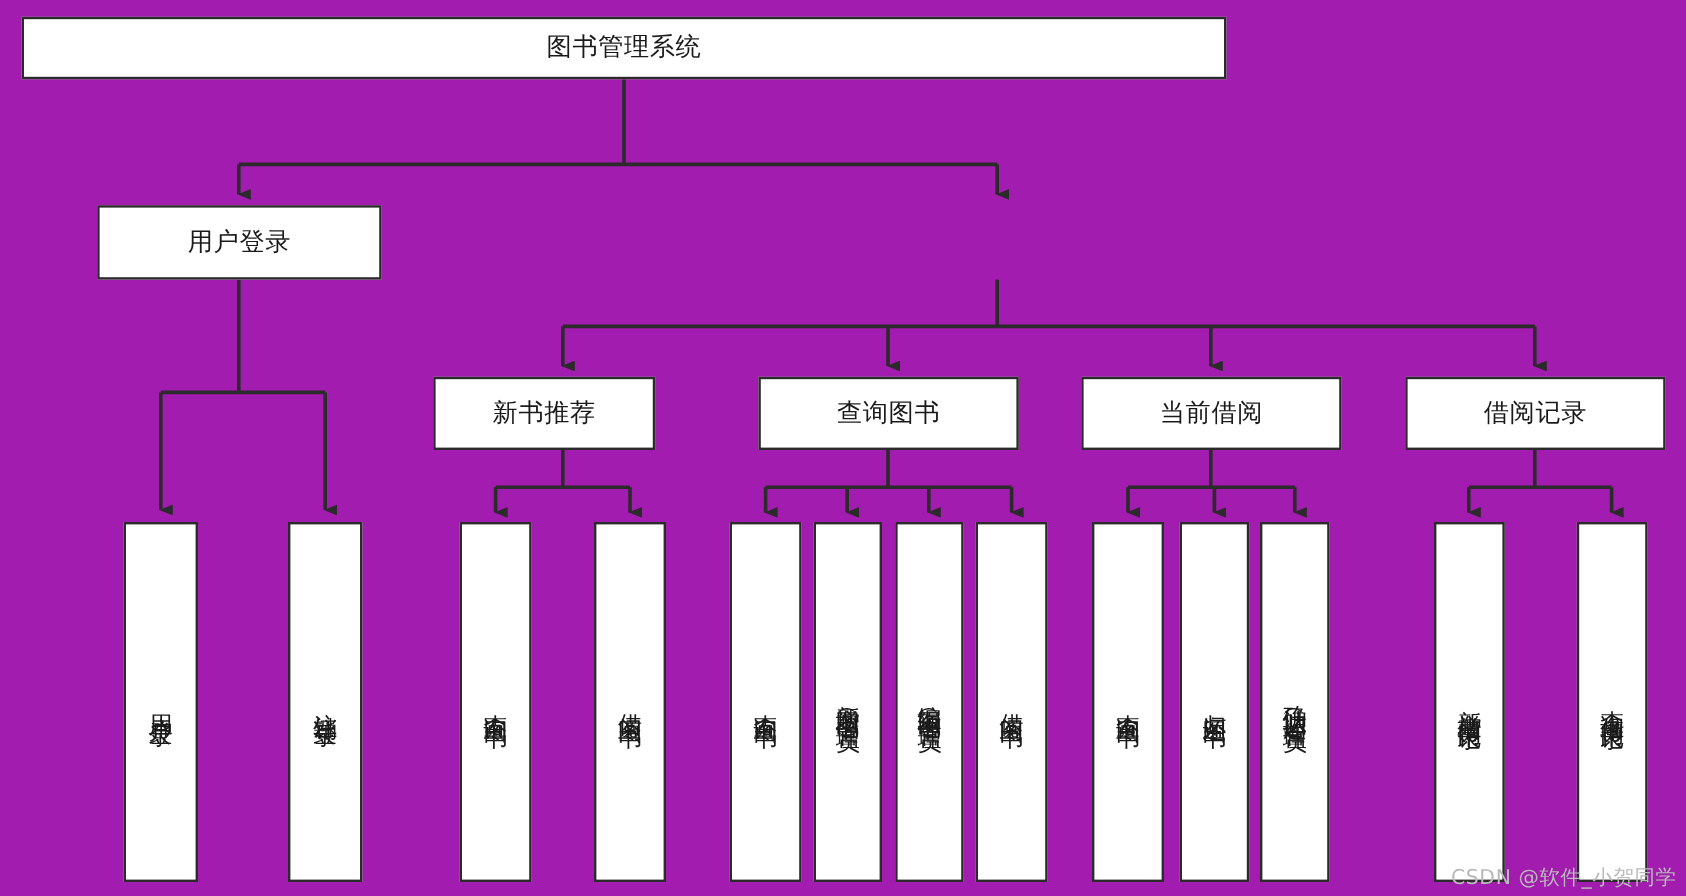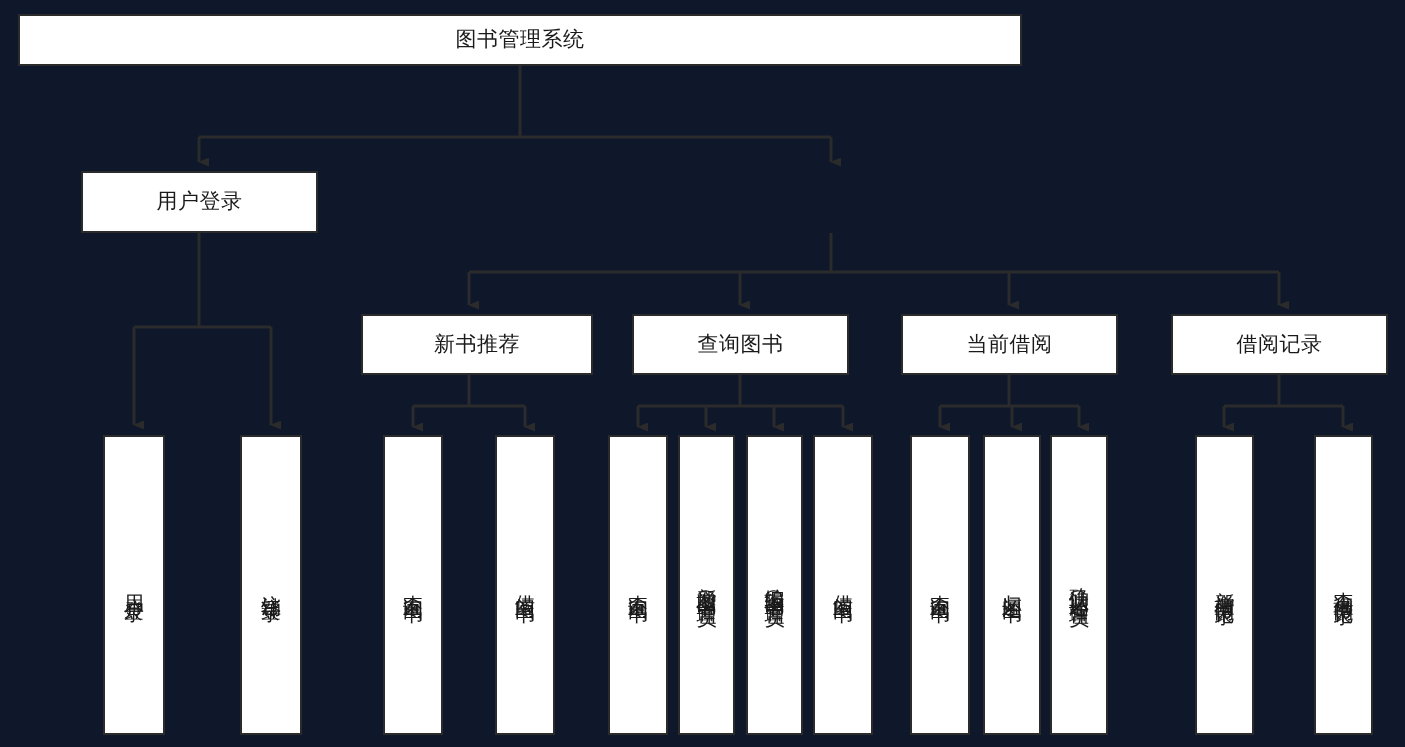--- a/index.html
+++ b/index.html
@@ -10,21 +10,21 @@
   body {
     width: 1405px;
     height: 747px;
     font-family: "DejaVu Sans", "Liberation Sans", sans-serif;
     overflow: hidden;
   }
   #diagram-root {
     position: relative;
     width: 1405px;
     height: 747px;
-    background: #0f172a;
+    background: #a21caf;
   }
   svg#flow-svg {
     position: absolute;
     left: 0;
     top: 0;
     width: 1405px;
     height: 747px;
   }
   .node-box {
     position: absolute;
@@ -122,21 +122,21 @@
 
   <div class="node-box" style="left:18px; top:14px; width:1004px; height:52px;">
     <span class="node-label-h">图书管理系统</span>
   </div>
 
   <div class="node-box" style="left:81px; top:171px; width:237px; height:62px;">
     <span class="node-label-h">用户登录</span>
   </div>
 
 
-  <div class="node-box" style="left:361px; top:314px; width:232px; height:61px;">
+  <div class="node-box" style="left:361px; top:314px; width:185px; height:61px;">
     <span class="node-label-h">新书推荐</span>
   </div>
 
   <div class="node-box" style="left:632px; top:314px; width:217px; height:61px;">
     <span class="node-label-h">查询图书</span>
   </div>
 
   <div class="node-box" style="left:901px; top:314px; width:217px; height:61px;">
     <span class="node-label-h">当前借阅</span>
   </div>
@@ -190,14 +190,15 @@
   </div>
 
   <div class="node-box" style="left:1195px; top:435px; width:59px; height:300px;">
     <span class="node-label-v">新增借阅记录</span>
   </div>
 
   <div class="node-box" style="left:1314px; top:435px; width:59px; height:300px;">
     <span class="node-label-v">查询借阅记录</span>
   </div>
 
+  <div class="watermark">CSDN @软件_小贺同学</div>
 
 </div>
 
 </body></html>

